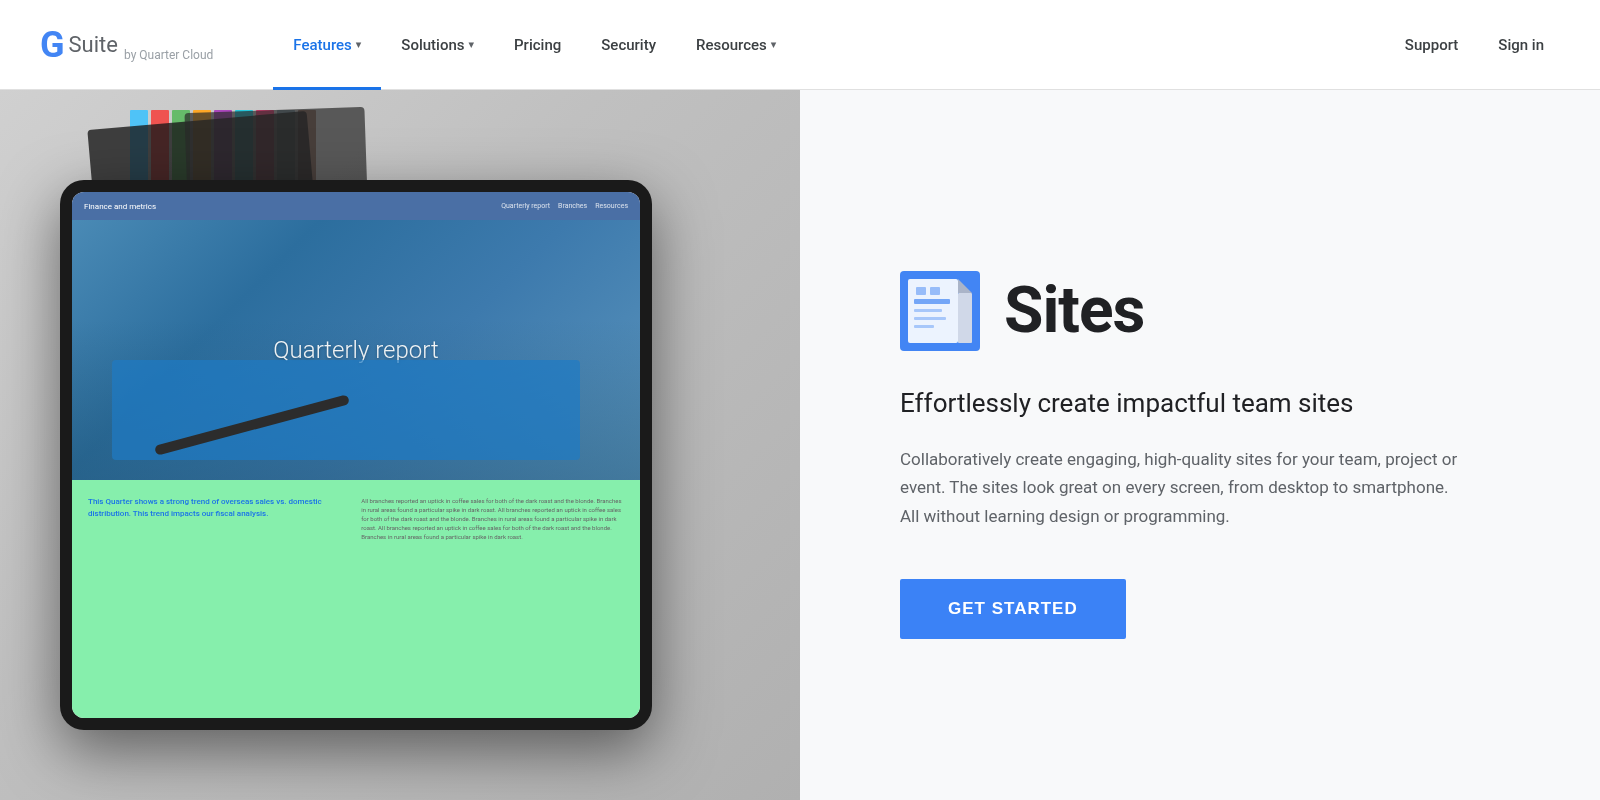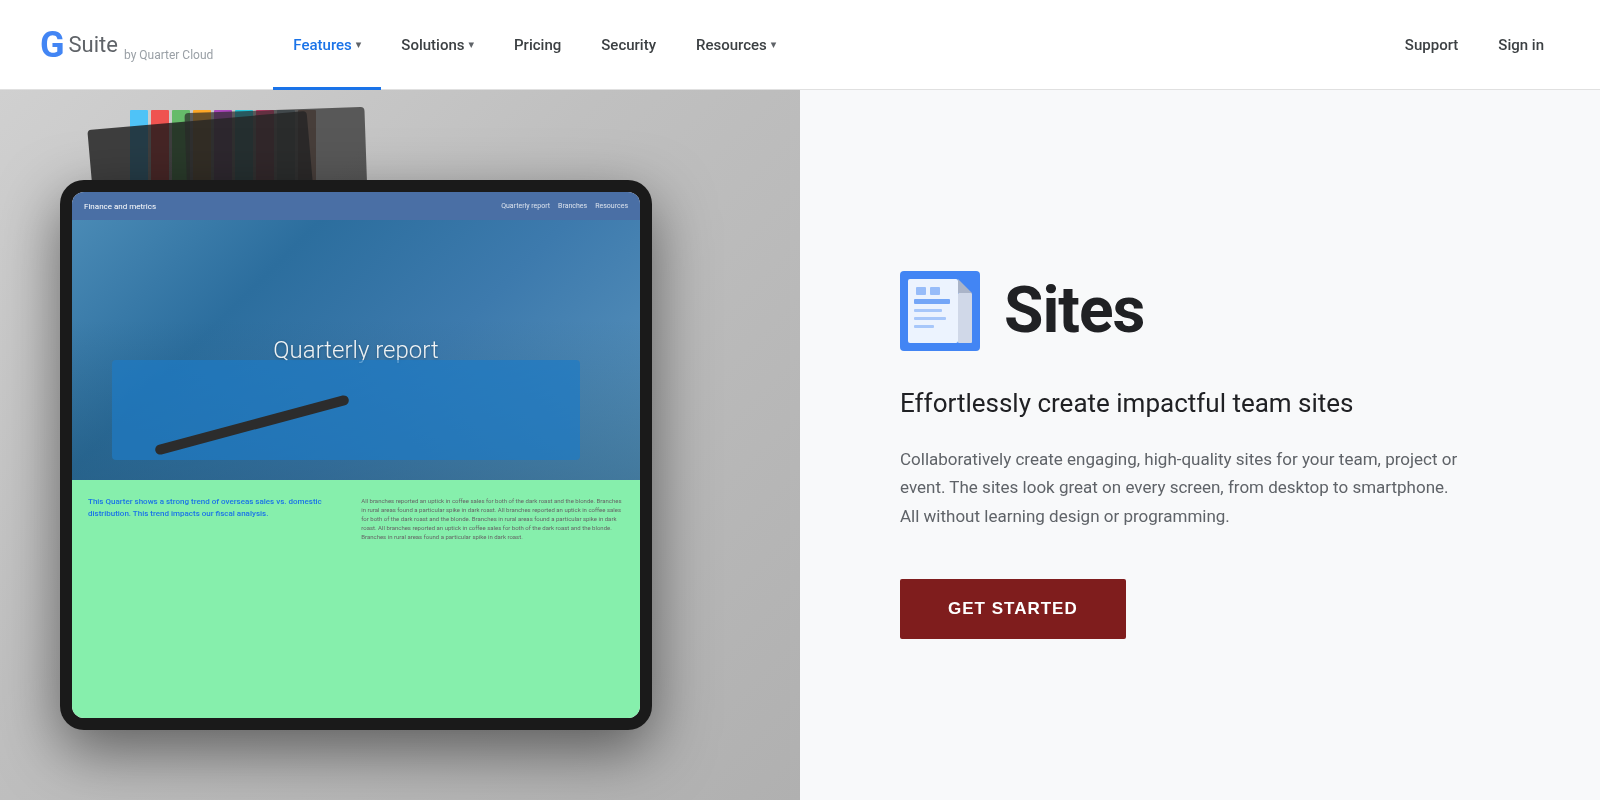--- a/index.html
+++ b/index.html
@@ -253,21 +253,21 @@
       font-size: 17px;
       color: #5f6368;
       line-height: 1.7;
       margin-bottom: 48px;
       max-width: 560px;
     }
 
     .get-started-btn {
       display: inline-flex;
       align-items: center;
-      background: #7f1d1d;
+      background: #3b82f6;
       color: #fff;
       font-size: 17px;
       font-weight: 600;
       padding: 20px 48px;
       border: none;
       cursor: pointer;
       letter-spacing: 1px;
       text-transform: uppercase;
       border-radius: 2px;
       width: fit-content;

